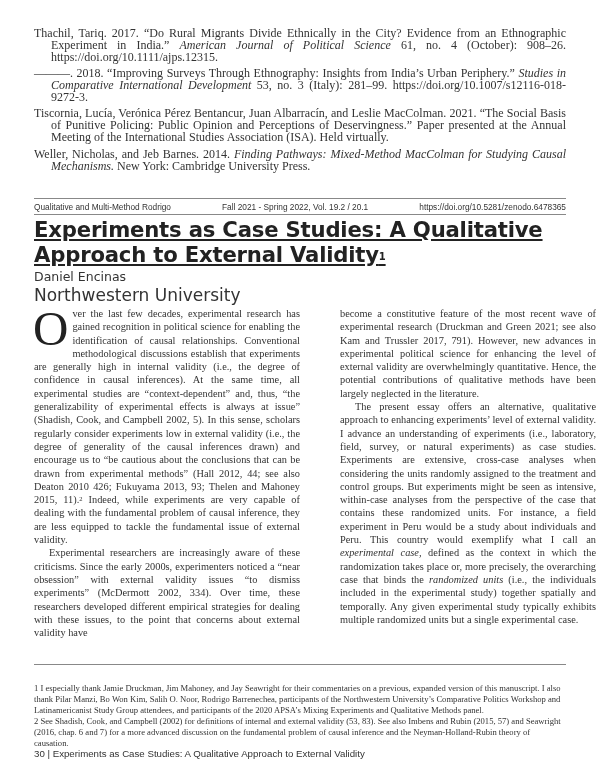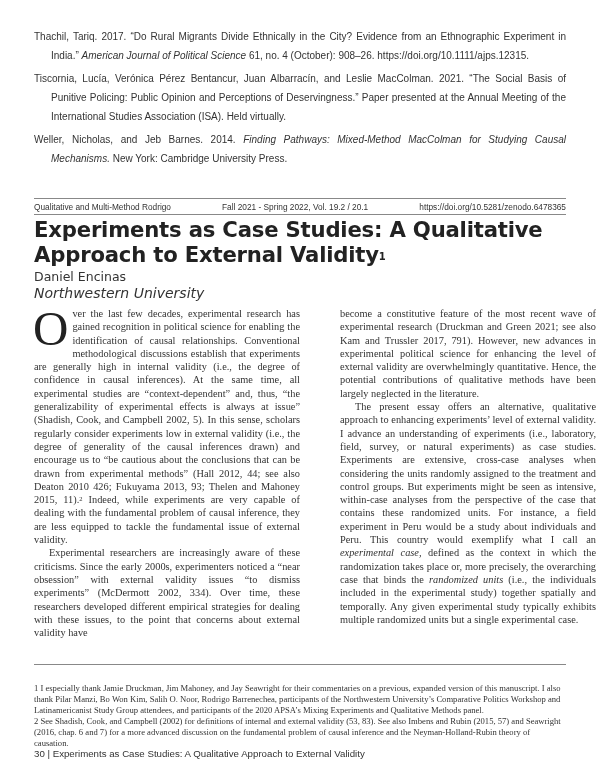--- a/index.html
+++ b/index.html
@@ -1,46 +1,47 @@
 <!DOCTYPE html>
 <html><head>
 <meta charset="utf-8">
 <style>
   html, body { margin: 0; padding: 0; background: #ffffff; }
   body { width: 600px; height: 776px; position: relative; overflow: hidden; color: #2a2a2a; }
 
   #refs { position: absolute; left: 34px; top: 27px; width: 532px; }
-  .ref { font-family: Liberation Sans, sans-serif; font-size: 10px; line-height: 19px; padding-left: 17px; text-indent: -17px; margin-bottom: 4.2px; text-align: justify; color: #333; }
+  .ref { font-family: Liberation Serif, serif; font-size: 12px; line-height: 12px; padding-left: 17px; text-indent: -17px; margin-bottom: 4.2px; text-align: justify; color: #333; }
   .ref em { font-style: italic; }
 
   #running-header { position: absolute; left: 34px; top: 198px; width: 532px; border-top: 1.5px solid #888; border-bottom: 1.5px solid #888; height: 15px; display: flex; justify-content: space-between; align-items: center; font-family: "Liberation Sans", sans-serif; font-size: 8.3px; color: #333; }
 
-  #title { position: absolute; left: 34px; top: 218px; width: 540px; font-family: "DejaVu Sans", sans-serif; font-weight: bold; font-size: 21.2px; line-height: 24.5px; color: #222; letter-spacing: -0.2px; }
+  #title { position: absolute; left: 34px; top: 218px; width: 540px; font-family: "DejaVu Sans", sans-serif; font-weight: bold; font-size: 21.2px; line-height: 24.5px; color: #222; letter-spacing: -0.2px; text-decoration: underline; }
   #title sup { font-size: 10px; vertical-align: top; position: relative; top: 2px; }
   #author { position: absolute; left: 34px; top: 269px; font-family: "DejaVu Sans", sans-serif; font-size: 12.5px; color: #333; }
-  #affiliation { position: absolute; left: 34px; top: 285px; font-family: "DejaVu Sans", sans-serif; font-style: italic; font-size: 14px; color: #333; }
+  #affiliation { position: absolute; left: 34px; top: 285px; font-family: "DejaVu Sans", sans-serif; font-size: 17px; color: #333; }
 
   .col { position: absolute; top: 307px; font-family: "Liberation Serif", serif; font-size: 10.35px; line-height: 13.3px; text-align: justify; color: #333; }
   #col-left { left: 34px; width: 266px; }
   #col-right { left: 324px; width: 256px; margin-left: 16px; }
   .col p { margin: 0; }
   .col p.indent { text-indent: 15px; }
   .dropcap { float: left; font-family: "Liberation Serif", serif; font-size: 49px; line-height: 38px; margin: 3px 4px 0 -1px; color: #222; }
   sup.fn { font-size: 6.5px; vertical-align: top; position: relative; top: -1px; }
 
   #footnotes { position: absolute; left: 34px; top: 664px; width: 532px; border-top: 1.5px solid #888; padding-top: 18px; font-family: "Liberation Serif", serif; font-size: 8.6px; line-height: 11.1px; color: #333; }
   #footnotes p { margin: 0; }
 
   #page-footer { position: absolute; left: 34px; top: 748px; font-family: "Liberation Sans", sans-serif; font-size: 9.7px; color: #333; }
 </style>
 </head>
 <body>
 
 <div id="refs">
   <div class="ref"><span>Thachil, Tariq. 2017. “Do Rural Migrants Divide Ethnically in the City? Evidence from an Ethnographic Experiment in India.” </span><em>American Journal of Political Science</em><span> 61, no. 4 (October): 908–26. https://doi.org/10.1111/ajps.12315.</span></div>
+  <div class="ref"><span>———. 2018. “Improving Surveys Through Ethnography: Insights from India’s Urban Periphery.” </span><em>Studies in Comparative International Development</em><span> 53, no. 3 (Italy): 281–99. https://doi.org/10.1007/s12116-018-9272-3.</span></div>
   <div class="ref"><span>Tiscornia, Lucía, Verónica Pérez Bentancur, Juan Albarracín, and Leslie MacColman. 2021. “The Social Basis of Punitive Policing: Public Opinion and Perceptions of Deservingness.” Paper presented at the Annual Meeting of the International Studies Association (ISA). Held virtually.</span></div>
   <div class="ref"><span>Weller, Nicholas, and Jeb Barnes. 2014. </span><em>Finding Pathways: Mixed-Method MacColman for Studying Causal Mechanisms.</em><span> New York: Cambridge University Press.</span></div>
 </div>
 
 <div id="running-header">
   <span>Qualitative and Multi-Method Rodrigo</span>
   <span>Fall 2021 - Spring 2022, Vol. 19.2 / 20.1</span>
   <span>https://doi.org/10.5281/zenodo.6478365</span>
 </div>
 

